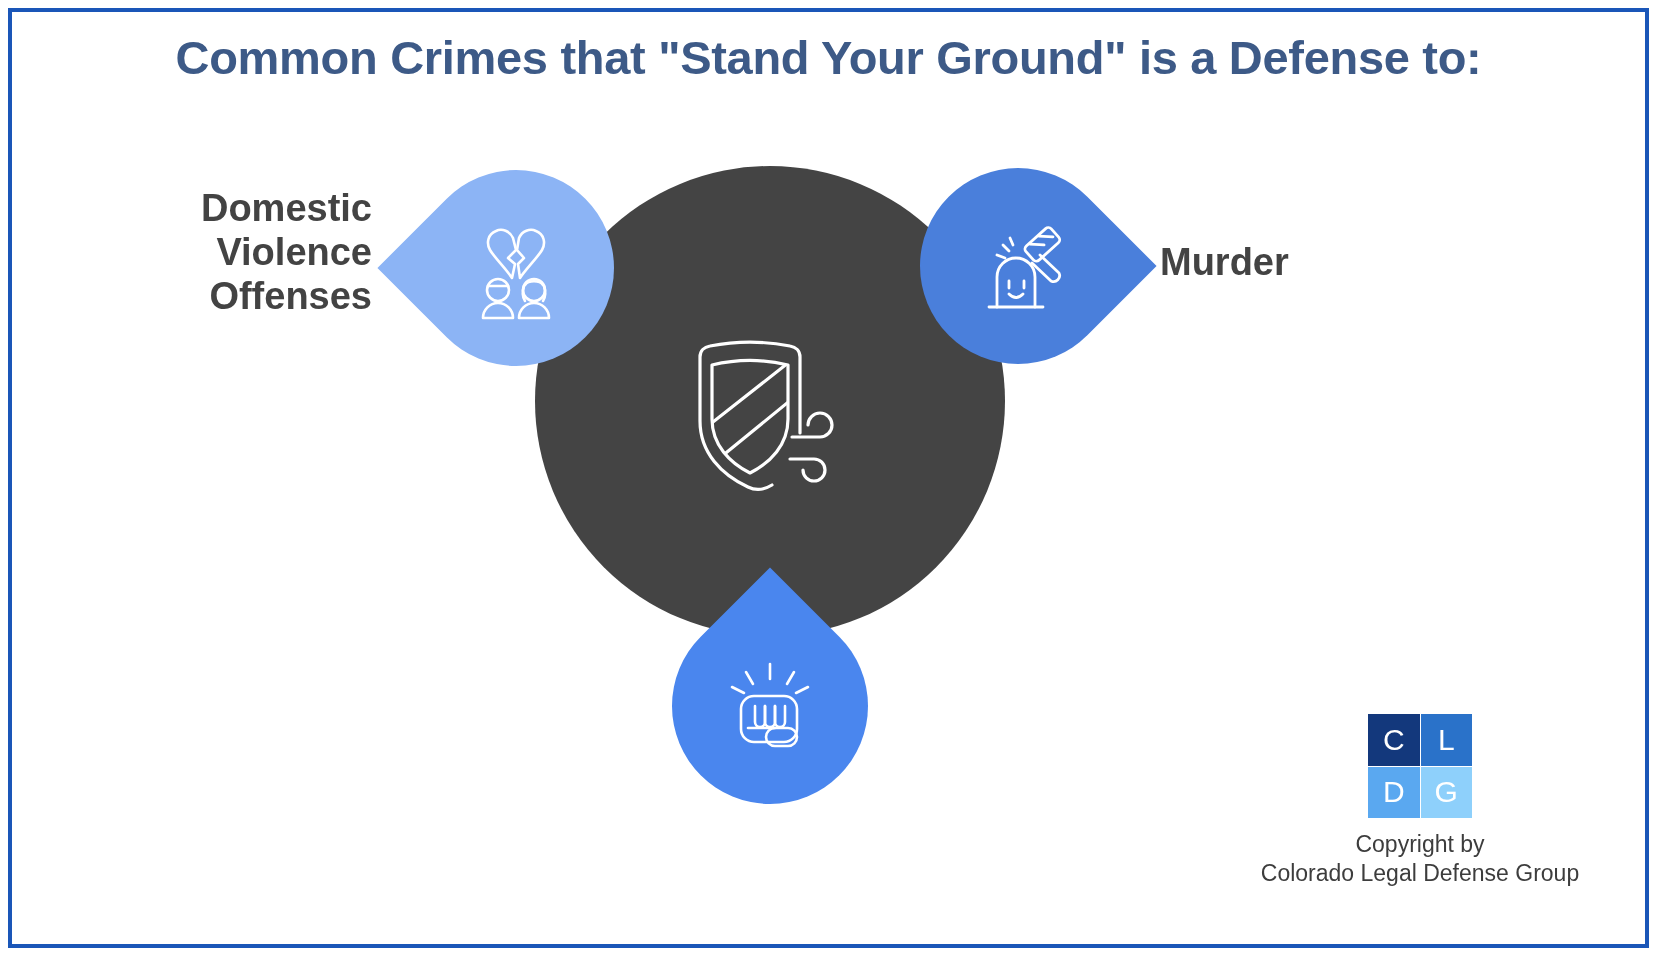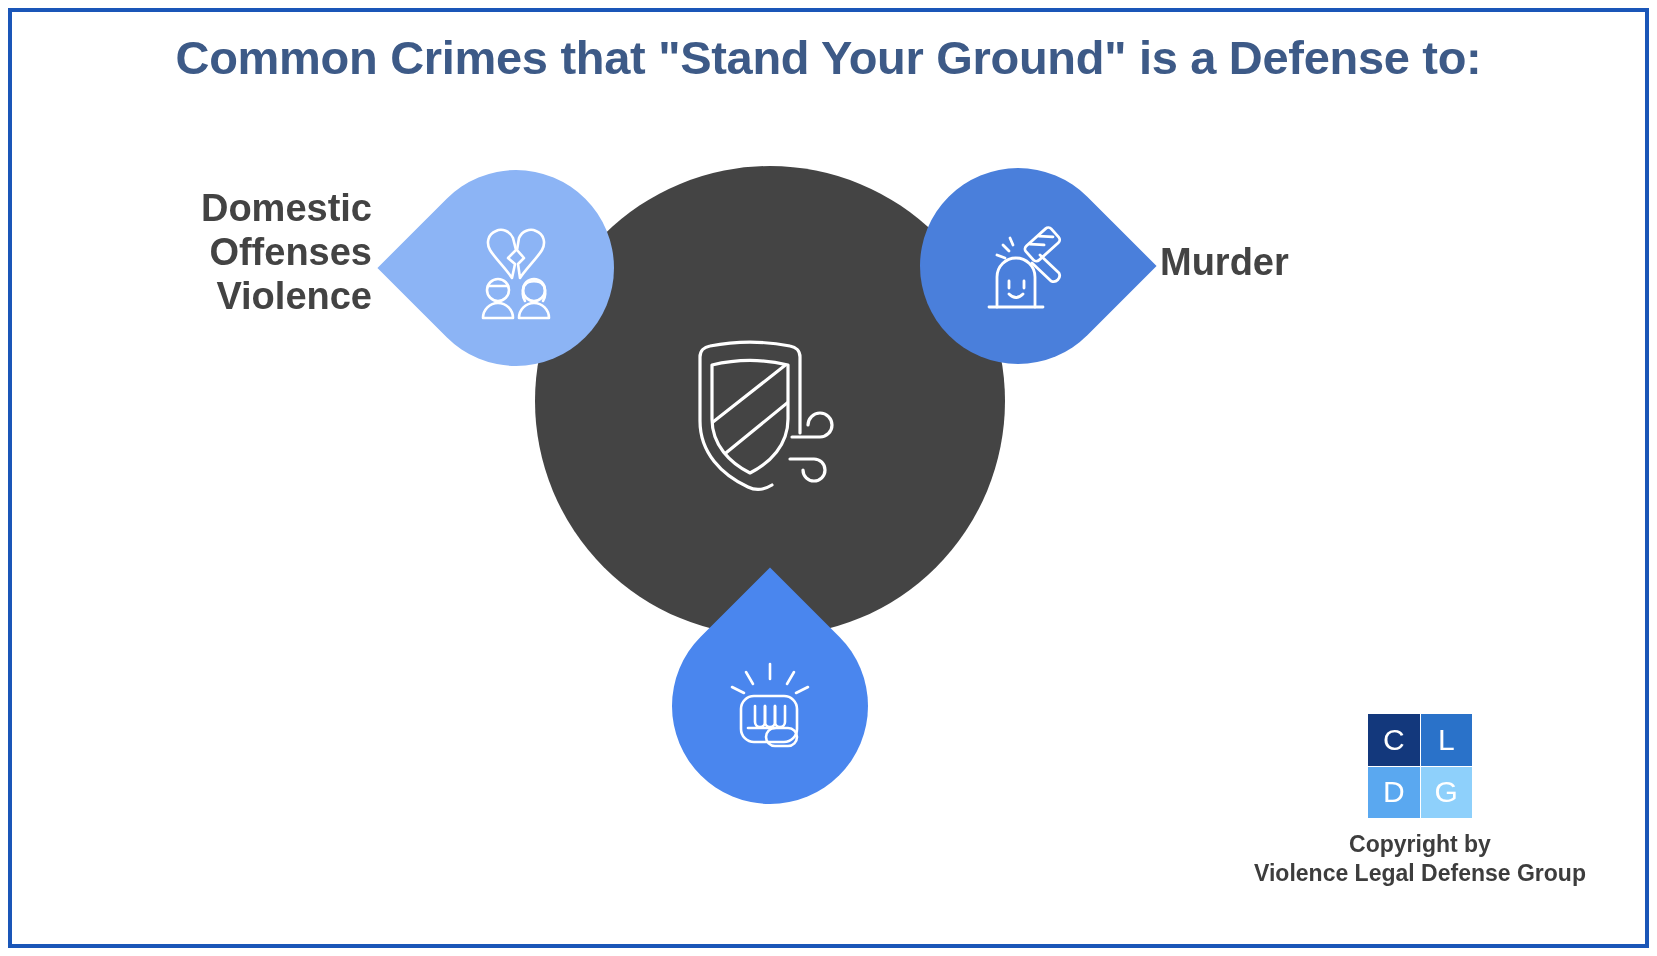--- a/index.html
+++ b/index.html
@@ -138,21 +138,21 @@
     font-weight:400;
     font-family:"Liberation Sans", sans-serif;
   }
   #logo-c { background:#13387c; }
   #logo-l { background:#2a72c9; }
   #logo-d { background:#5aa8f0; }
   #logo-g { background:#8ed0fb; }
   #copyright {
     margin-top:12px;
     font-size:23px;
-    font-weight:bold;
+    font-weight:normal;
     color:#3d3d3d;
     line-height:1.28;
   }
 </style>
 </head>
 <body>
 
 <div id="canvas">
 
   <div id="frame"></div>
@@ -209,22 +209,22 @@
           <path d="M64 74 C62 80 63 86 65 89"></path>
           <path d="M84 74 C86 80 85 86 83 89"></path>
 
           <path d="M59 106 a15 15 0 0 1 30 0 Z"></path>
         </svg>
       </div>
     </div>
 
     <div class="node-label" id="label-dv">
       <div>Domestic</div>
+      <div>Violence</div>
       <div>Offenses</div>
-      <div>Violence</div>
     </div>
 
     <div class="pin" id="pin-murder">
       <div class="pin-inner">
         <svg width="110" height="110" viewBox="0 0 110 110" fill="none" stroke="#ffffff" stroke-width="2.8" stroke-linecap="round" stroke-linejoin="round">
 
           <path d="M34 96 V66 a19 19 0 0 1 38 0 V96"></path>
           <line x1="26" y1="96" x2="80" y2="96"></line>
 
           <line x1="46" y1="70" x2="46" y2="77"></line>
@@ -277,17 +277,17 @@
 
   <div id="logo-block">
     <div id="logo-grid">
       <div class="logo-cell" id="logo-c">C</div>
       <div class="logo-cell" id="logo-l">L</div>
       <div class="logo-cell" id="logo-d">D</div>
       <div class="logo-cell" id="logo-g">G</div>
     </div>
     <div id="copyright">
       <div>Copyright by</div>
-      <div>Violence Legal Defense Group</div>
+      <div>Colorado Legal Defense Group</div>
     </div>
   </div>
 
 </div>
 
 </body></html>

